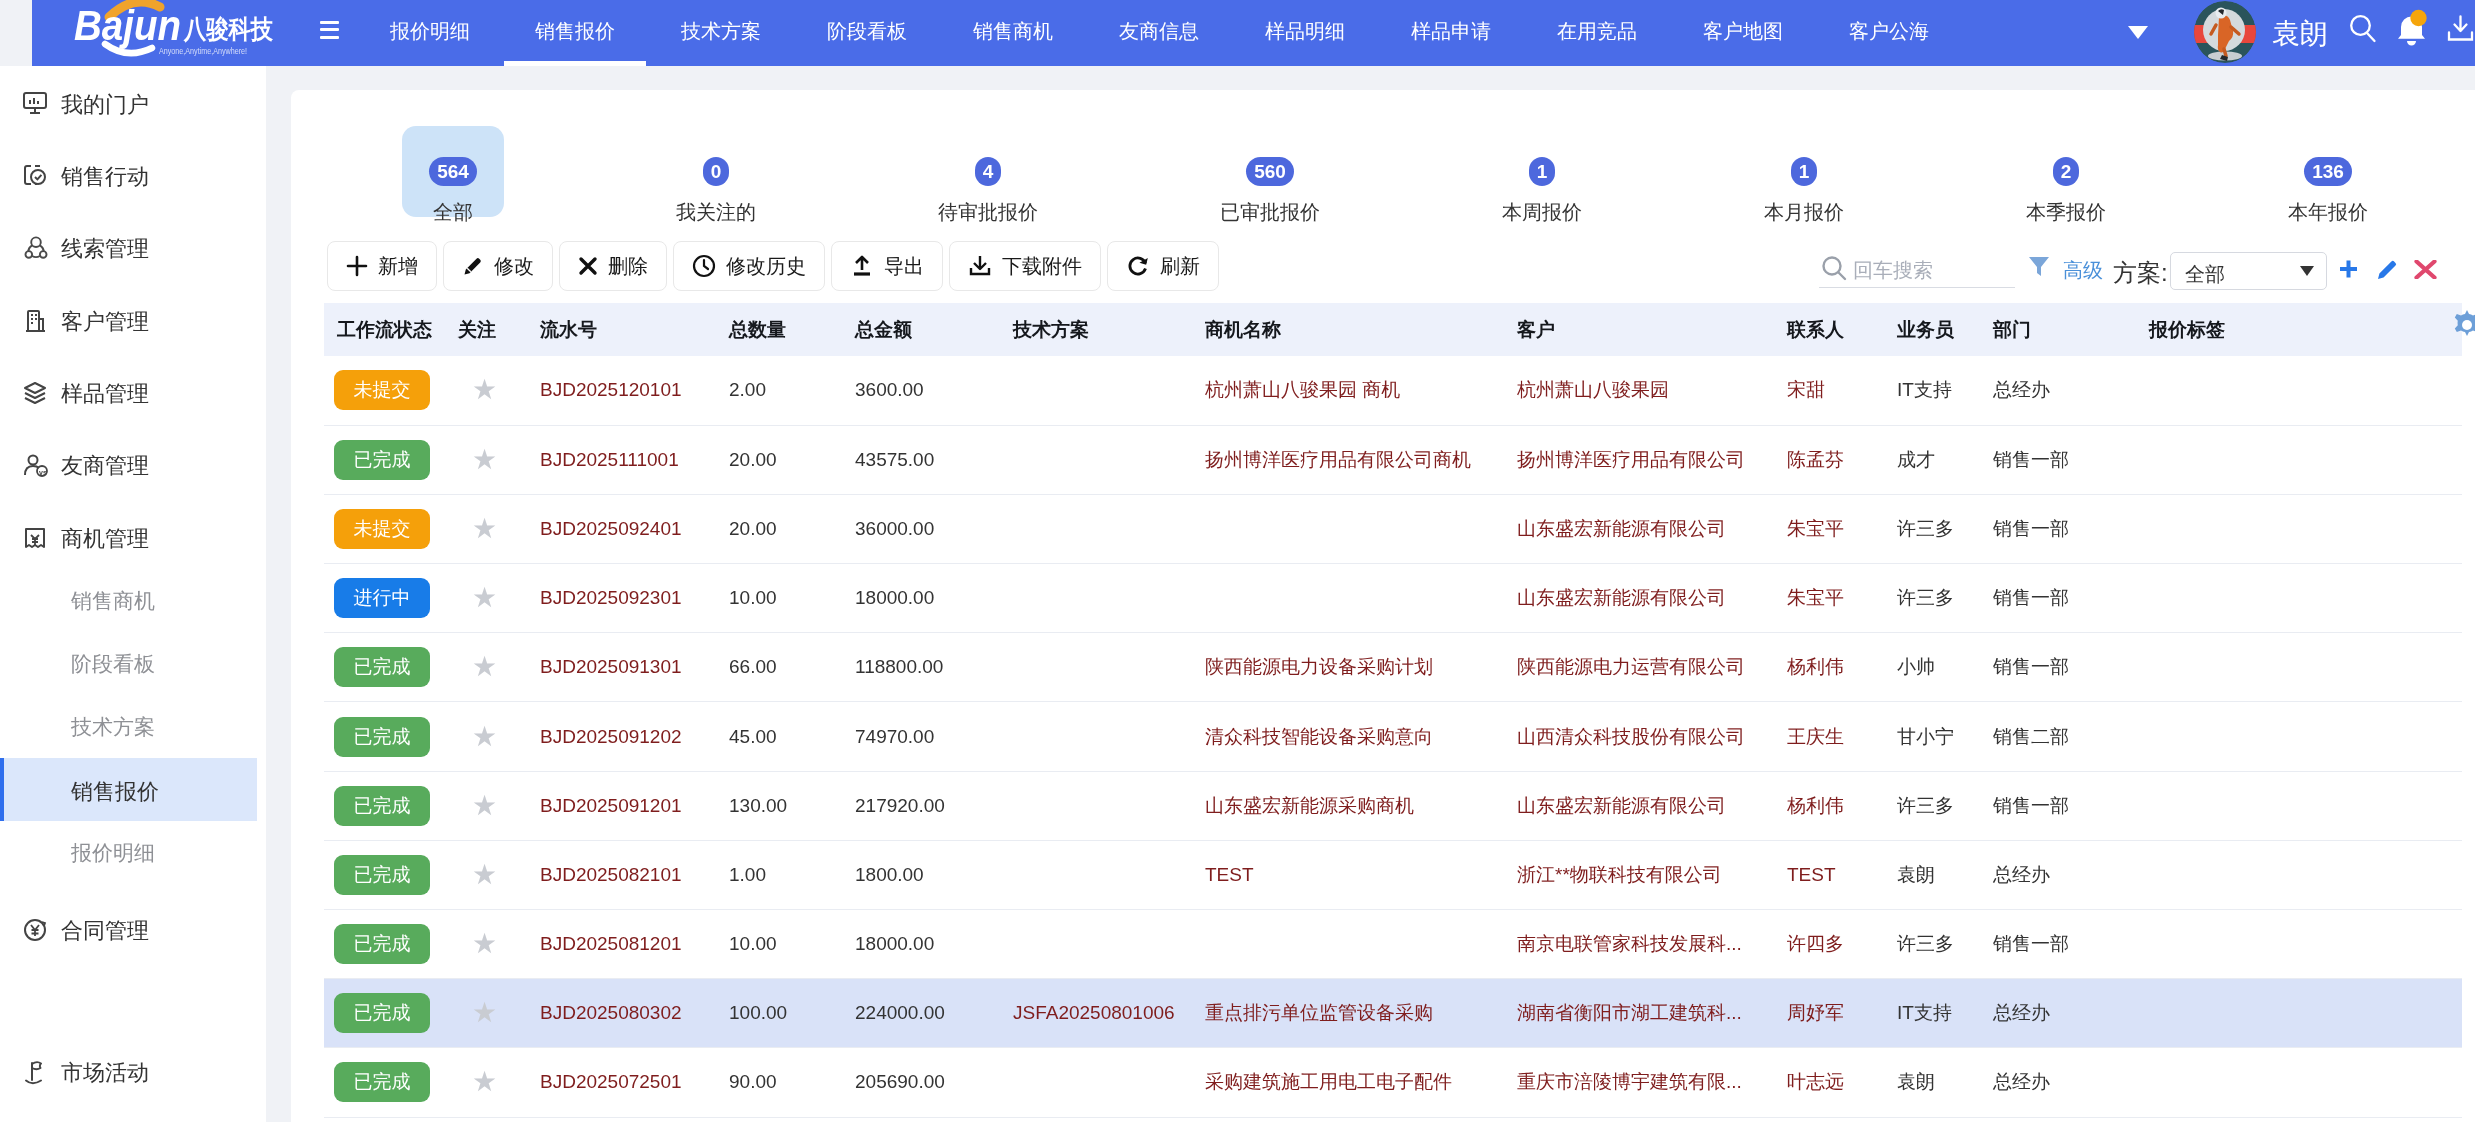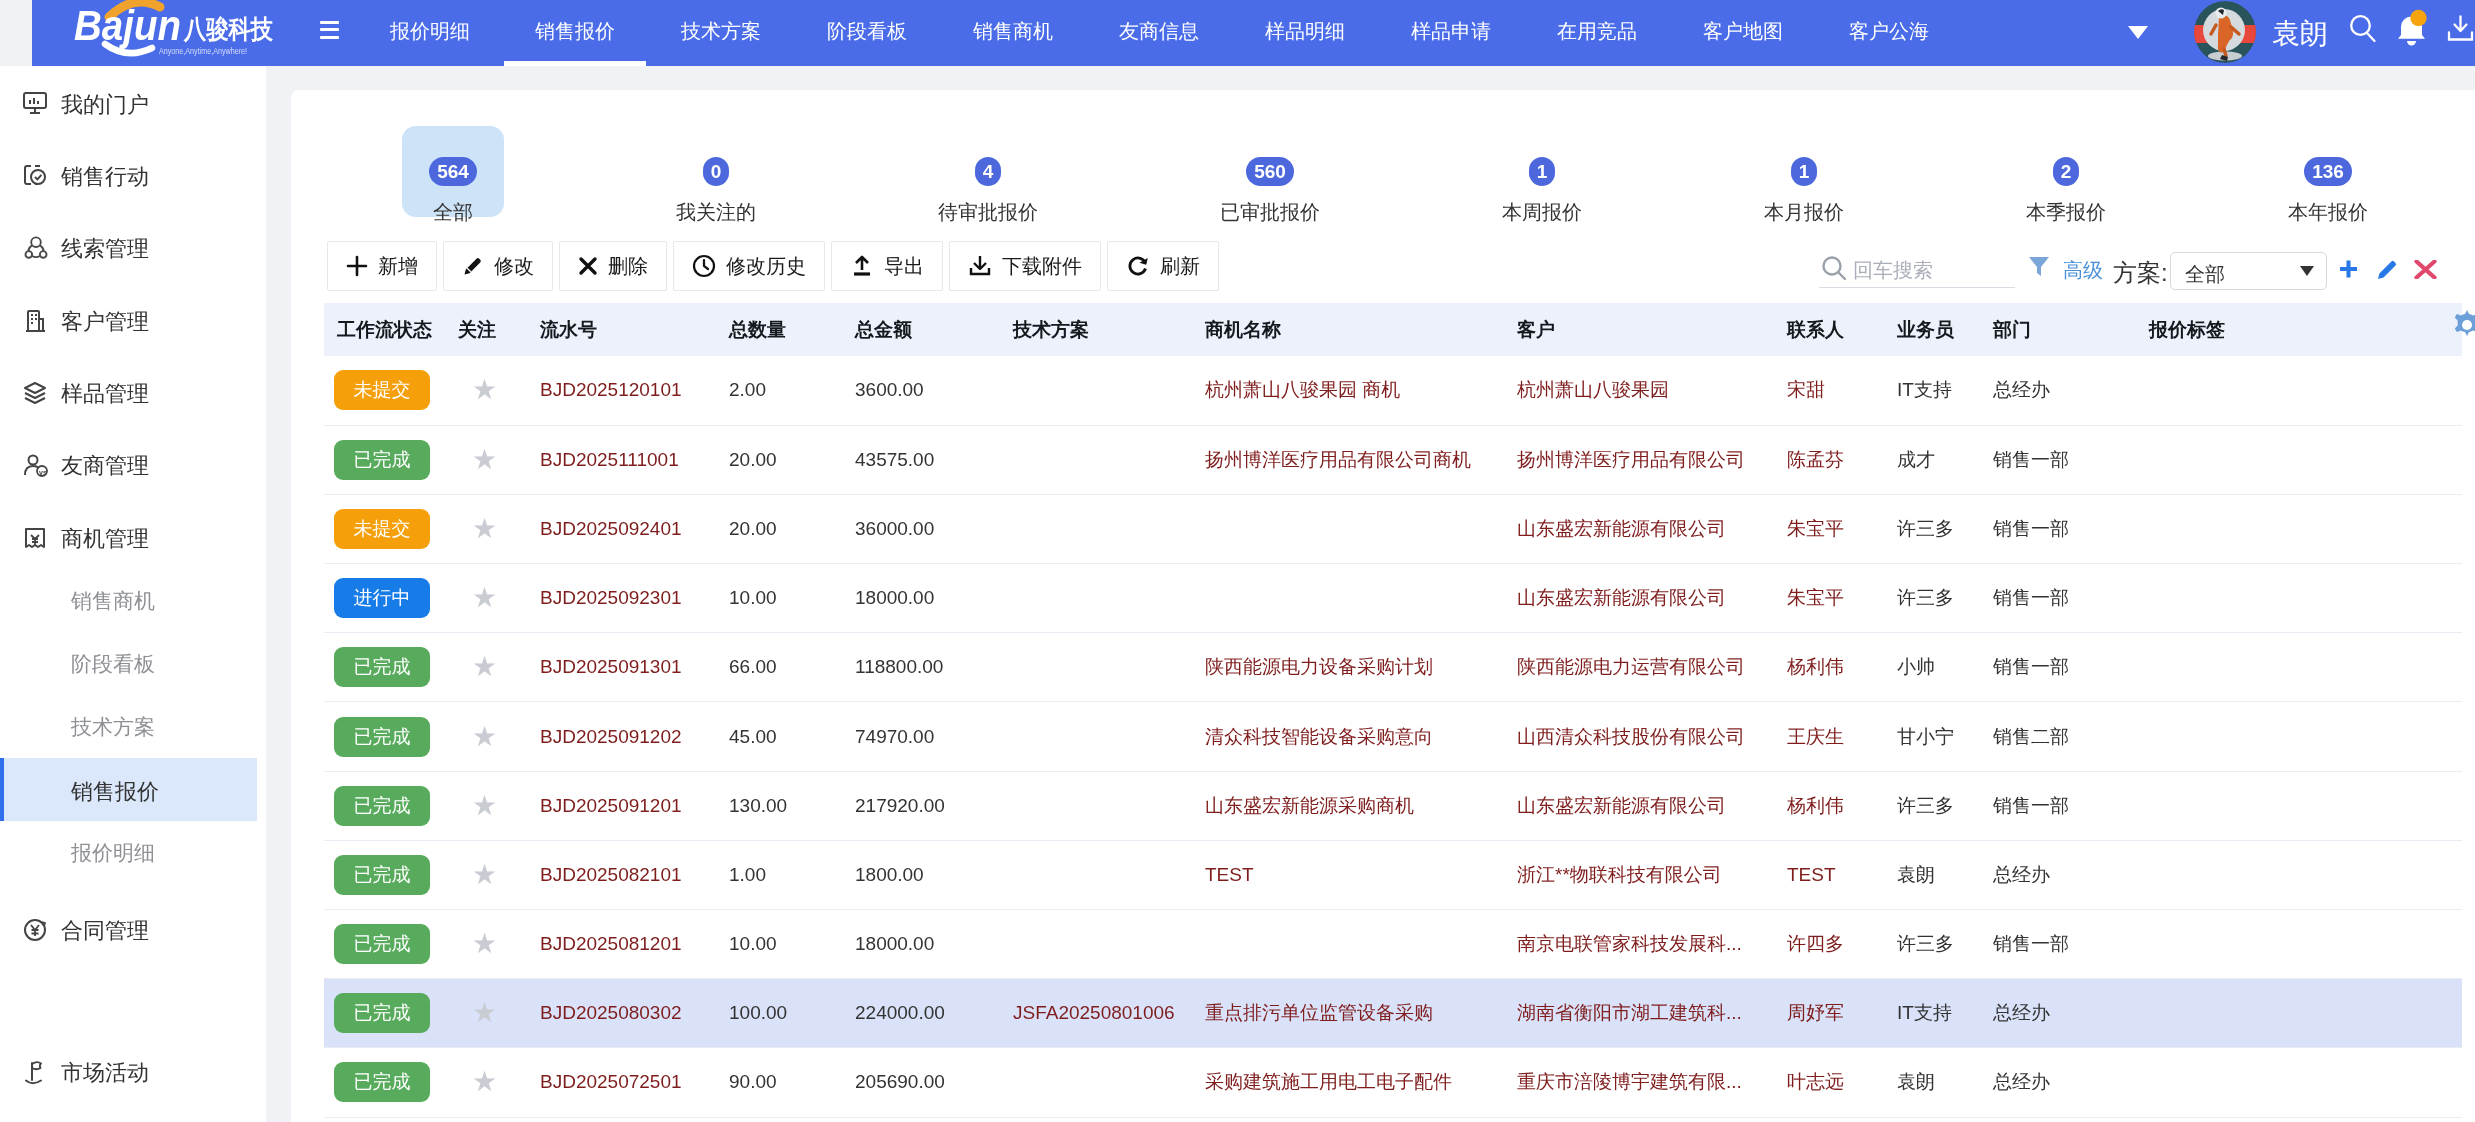--- a/index.html
+++ b/index.html
@@ -32,21 +32,21 @@
 #card { position:absolute; left:291px; top:90px; width:2184px; height:1032px; background:#fff; border-radius:8px 0 0 0; }
 
 
 .stat { position:absolute; width:300px; text-align:center;margin-top:20px; }
 .stat .badge { display:inline-block; min-width:13px; height:29px; line-height:29px; border-radius:15px; background:#4d68dd; color:#fff; font-size:19px; font-weight:bold; padding:0 8px; margin-top:0; }
 .stat .lbl { margin-top:13px; font-size:20px; color:#333; }
 #stat1box { position:absolute; left:402px; top:126px; width:102px; height:91px; background:#cde3f8; border-radius:14px; }
 
 
 #tbar { position:absolute; left:327px; top:241px; height:50px; display:flex; gap:6px; }
-.tbtn { height:50px; background:#fff; border:1px solid #e8e8e8; border-radius:2px; display:flex; align-items:center; padding:0 18px; font-size:20px; color:#1a1a1a; gap:10px; white-space:nowrap; }
+.tbtn { height:50px; background:#fff; border:1px solid #e8e8e8; border-radius:8px; display:flex; align-items:center; padding:0 18px; font-size:20px; color:#1a1a1a; gap:10px; white-space:nowrap; }
 .tbtn svg { flex:0 0 auto; }
 
 
 #search-mag { position:absolute; left:1820px; top:254px; }
 #search-ph { position:absolute; left:1853px; top:257px; font-size:20px; color:#a9aeb9; }
 #search-line { position:absolute; left:1819px; top:287px; width:196px; height:1px; background:#d9dce3; }
 #funnel { position:absolute; left:2027px; top:255px; }
 #advtxt { position:absolute; left:2063px; top:257px; font-size:20px; color:#4a90d9; }
 #plantxt { position:absolute; left:2113px; top:257px; font-size:24px; color:#333; }
 #selbox { position:absolute; left:2170px; top:252px; width:157px; height:38px; border:1px solid #d6d9e0; border-radius:5px; background:#fff; }

